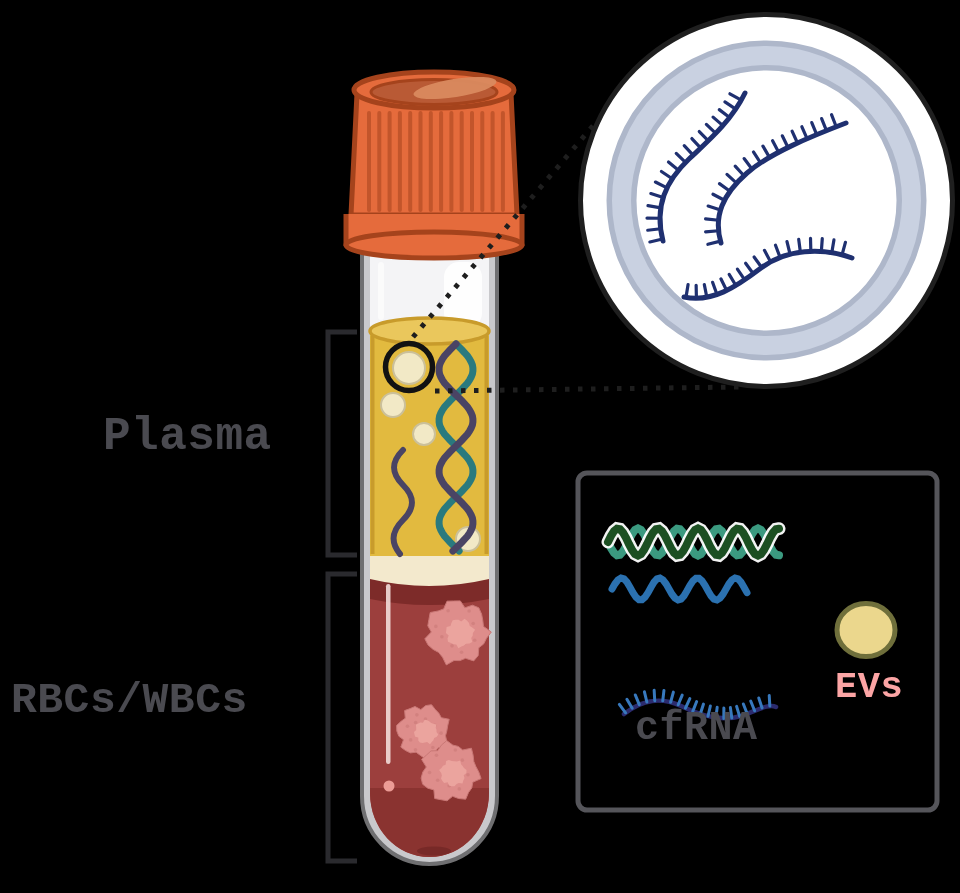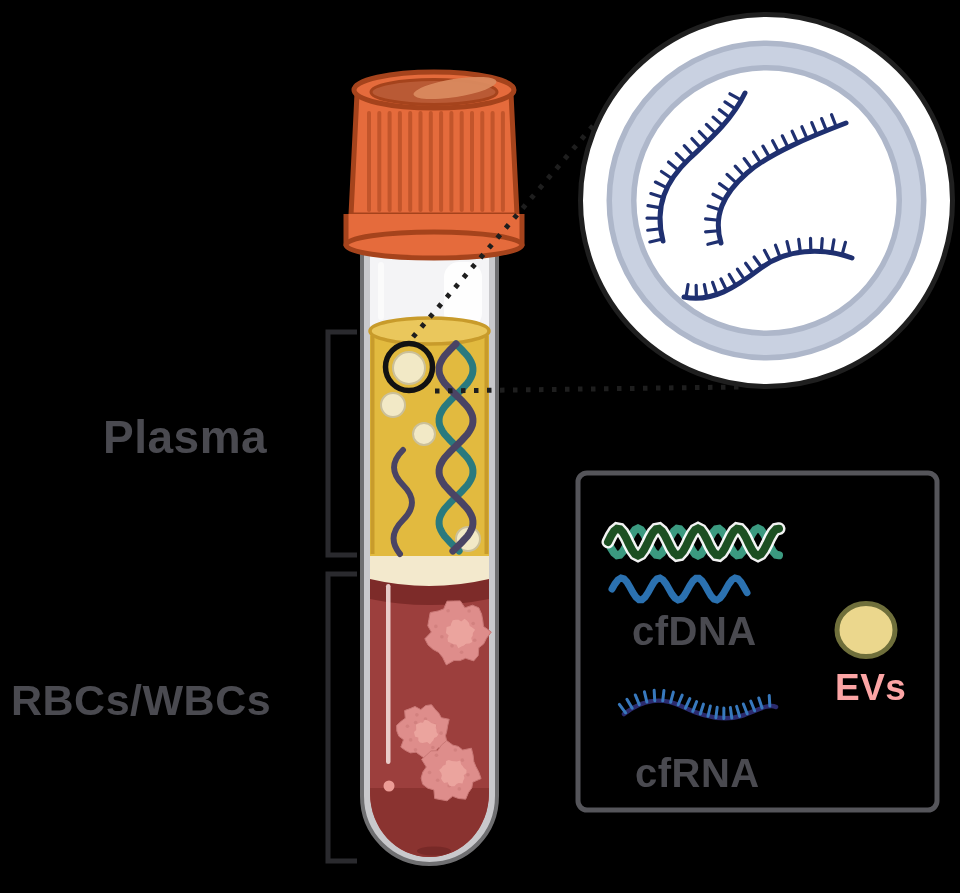--- a/index.html
+++ b/index.html
@@ -1,26 +1,26 @@
 <!DOCTYPE html>
 <html><head>
 <meta charset="utf-8">
 <style>
   html,body{margin:0;padding:0;}
   body{background:#000;width:960px;height:893px;overflow:hidden;
        font-family:"Liberation Sans", sans-serif;}
-  #stage{position:relative;width:816px;height:893px;}
+  #stage{position:relative;width:816px;height:893px;font-family:Liberation Mono, monospace;}
   #scene{position:absolute;left:0;top:0;}
   .diagram-label{position:absolute;font-weight:bold;color:#4A4A50;line-height:1;
        letter-spacing:0.5px;white-space:nowrap;}
   #plasma-label{left:103px;top:414px;font-size:46px;}
   #rbcs-label{left:11px;top:679px;font-size:43px;}
   #cfdna-label{left:632px;top:611px;font-size:40px;}
   #evs-label{left:835px;top:669px;font-size:37px;}
-  #cfrna-label{left:635px;top:753px;font-size:40px;}
+  #cfrna-label{left:635px;top:709px;font-size:40px;}
 </style>
 </head>
 <body style="background: rgb(0, 0, 0);">
 
 <div id="stage">
   <svg id="scene" width="960" height="893" viewBox="0 0 960 893">
       <g>
         <path d="M357,332 L328,332 L328,555 L357,555" fill="none" stroke="#2A2A2E" stroke-width="5"></path>
         <path d="M357,574 L328,574 L328,861 L357,861" fill="none" stroke="#2A2A2E" stroke-width="5"></path>
       </g>
@@ -222,16 +222,15 @@
           <line x1="747.1832885742188" y1="713.7601928710938" x2="743.3598985600045" y2="703.981047264283" stroke="#3879BD" stroke-width="3" stroke-linecap="round"></line>
           <line x1="754.610595703125" y1="710.7879638671875" x2="750.688463032614" y2="701.0480010687519" stroke="#3879BD" stroke-width="3" stroke-linecap="round"></line>
           <line x1="762.078857421875" y1="707.9225463867188" x2="758.7628243381527" y2="697.9599199966718" stroke="#3879BD" stroke-width="3" stroke-linecap="round"></line>
           <line x1="769.8268432617188" y1="706.0012817382812" x2="769.239152944503" y2="695.5177413014321" stroke="#3879BD" stroke-width="3" stroke-linecap="round"></line>
         </g>
         <ellipse cx="866" cy="630" rx="29" ry="26.5" fill="#EBD78D" stroke="#6F6F3B" stroke-width="5"></ellipse>
       </g>
     </svg>
   <div class="diagram-label" id="plasma-label" style="color: rgb(74, 74, 80);">Plasma</div>
   <div class="diagram-label" id="rbcs-label" style="color: rgb(74, 74, 80);">RBCs/WBCs</div>
-  <div class="diagram-label" id="cfdna-label" style="color: rgb(74, 74, 80);">cfDNA</div>
   <div class="diagram-label" id="evs-label" style="color: #fca5a5;">EVs</div>
   <div class="diagram-label" id="cfrna-label" style="color: rgb(74, 74, 80);">cfRNA</div>
 </div>
 
 </body></html>

